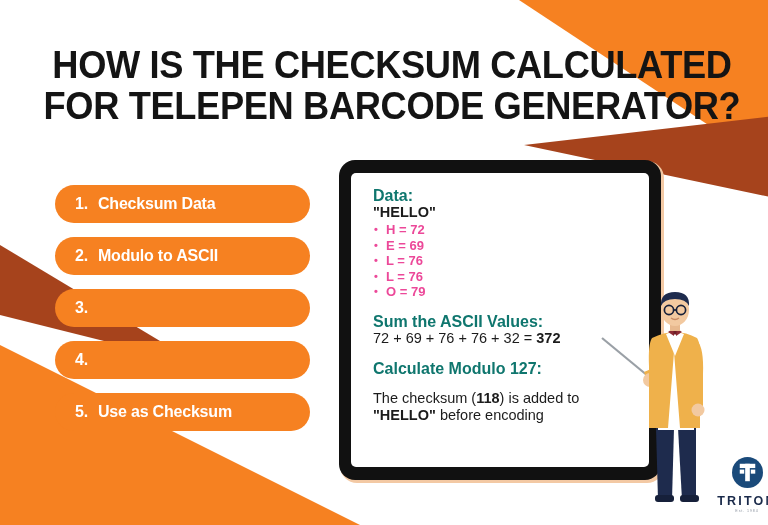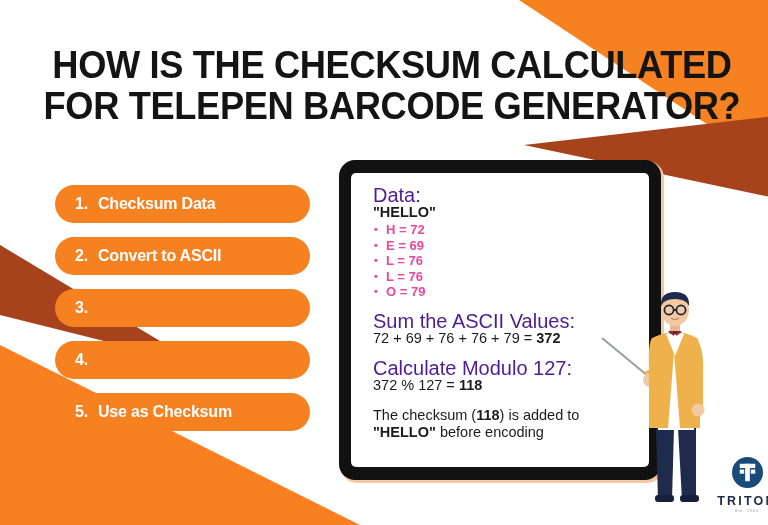--- a/index.html
+++ b/index.html
@@ -106,23 +106,23 @@
     position: absolute;
     left: 12px; top: 13px;
     right: 12px; bottom: 13px;
     background: #ffffff;
     border-radius: 5px;
     padding: 14px 16px 0 22px;
     box-sizing: border-box;
     overflow: hidden;
   }
   .sec-head {
-    color: #4c1d95;
-    font-size: 20px;
-    font-weight: normal;
+    color: #0f766e;
+    font-size: 16px;
+    font-weight: bold;
     line-height: 17px;
   }
   .sec-body {
     color: #1c1c1c;
     font-size: 14.5px;
     line-height: 17px;
   }
   .sec-body.strong { font-weight: bold; }
   .sec-body b { font-weight: bold; }
   .bullets {
@@ -206,21 +206,21 @@
     <div class="title-line">FOR TELEPEN BARCODE GENERATOR?</div>
   </div>
 
   <div id="steps">
     <div class="step-pill">
       <span class="step-num">1.</span>
       <span class="step-label">Checksum Data</span>
     </div>
     <div class="step-pill">
       <span class="step-num">2.</span>
-      <span class="step-label">Convert to ASCII</span>
+      <span class="step-label">Modulo to ASCII</span>
     </div>
     <div class="step-pill">
       <span class="step-num">3.</span>
     </div>
     <div class="step-pill">
       <span class="step-num">4.</span>
     </div>
     <div class="step-pill">
       <span class="step-num">5.</span>
       <span class="step-label">Use as Checksum</span>
@@ -235,25 +235,24 @@
       <ul class="bullets">
         <li>H = 72</li>
         <li>E = 69</li>
         <li>L = 76</li>
         <li>L = 76</li>
         <li>O = 79</li>
       </ul>
 
       <div class="block-gap"></div>
       <div class="sec-head">Sum the ASCII Values:</div>
-      <div class="sec-body"><span>72 + 69 + 76 + 76 + 79 = </span><b>372</b></div>
+      <div class="sec-body"><span>72 + 69 + 76 + 76 + 32 = </span><b>372</b></div>
 
       <div class="block-gap"></div>
       <div class="sec-head">Calculate Modulo 127:</div>
-      <div class="sec-body"><span>372 % 127 = </span><b>118</b></div>
 
       <div class="block-gap"></div>
       <div class="sec-body"><span>The checksum (</span><b>118</b><span>) is added to</span></div>
       <div class="sec-body"><b>"HELLO"</b><span> before encoding</span></div>
 
     </div>
   </div>
 
   <svg id="teacher" viewBox="0 0 150 225">
 

